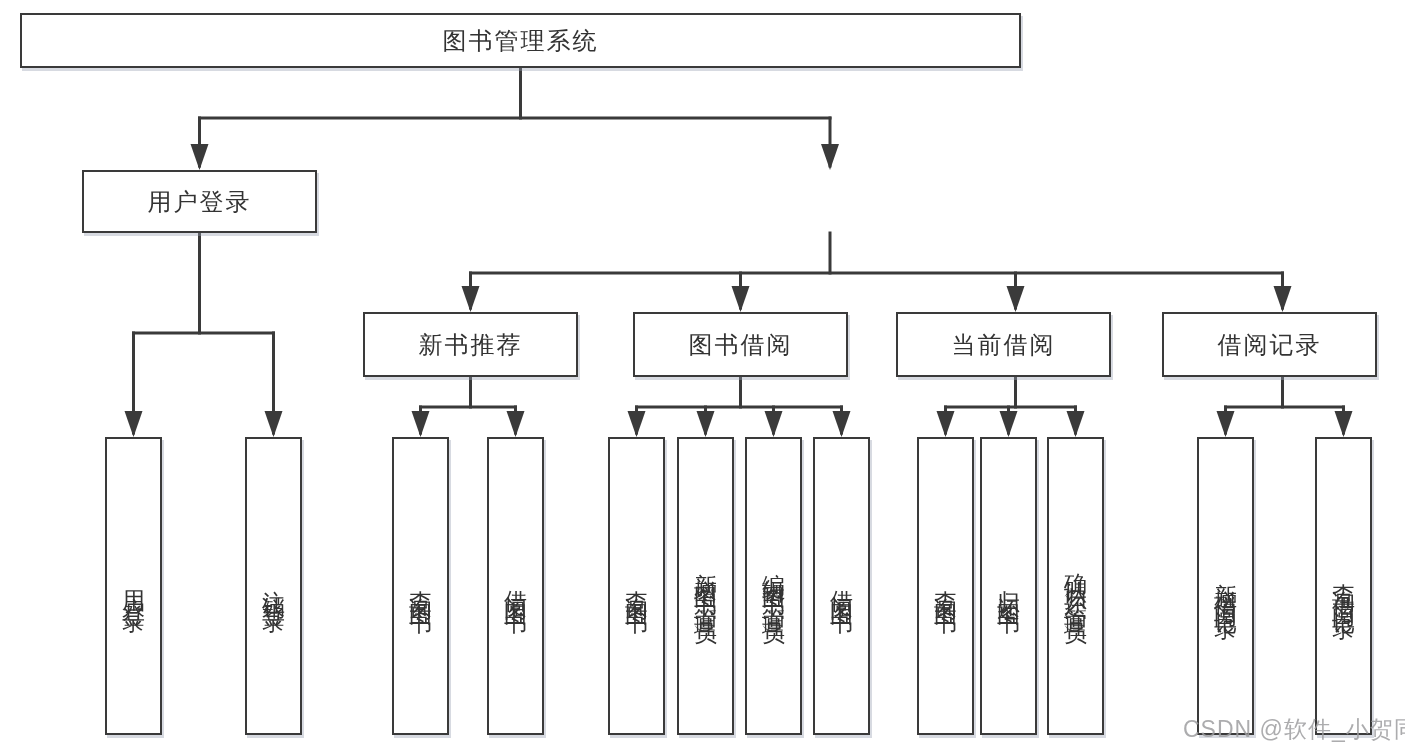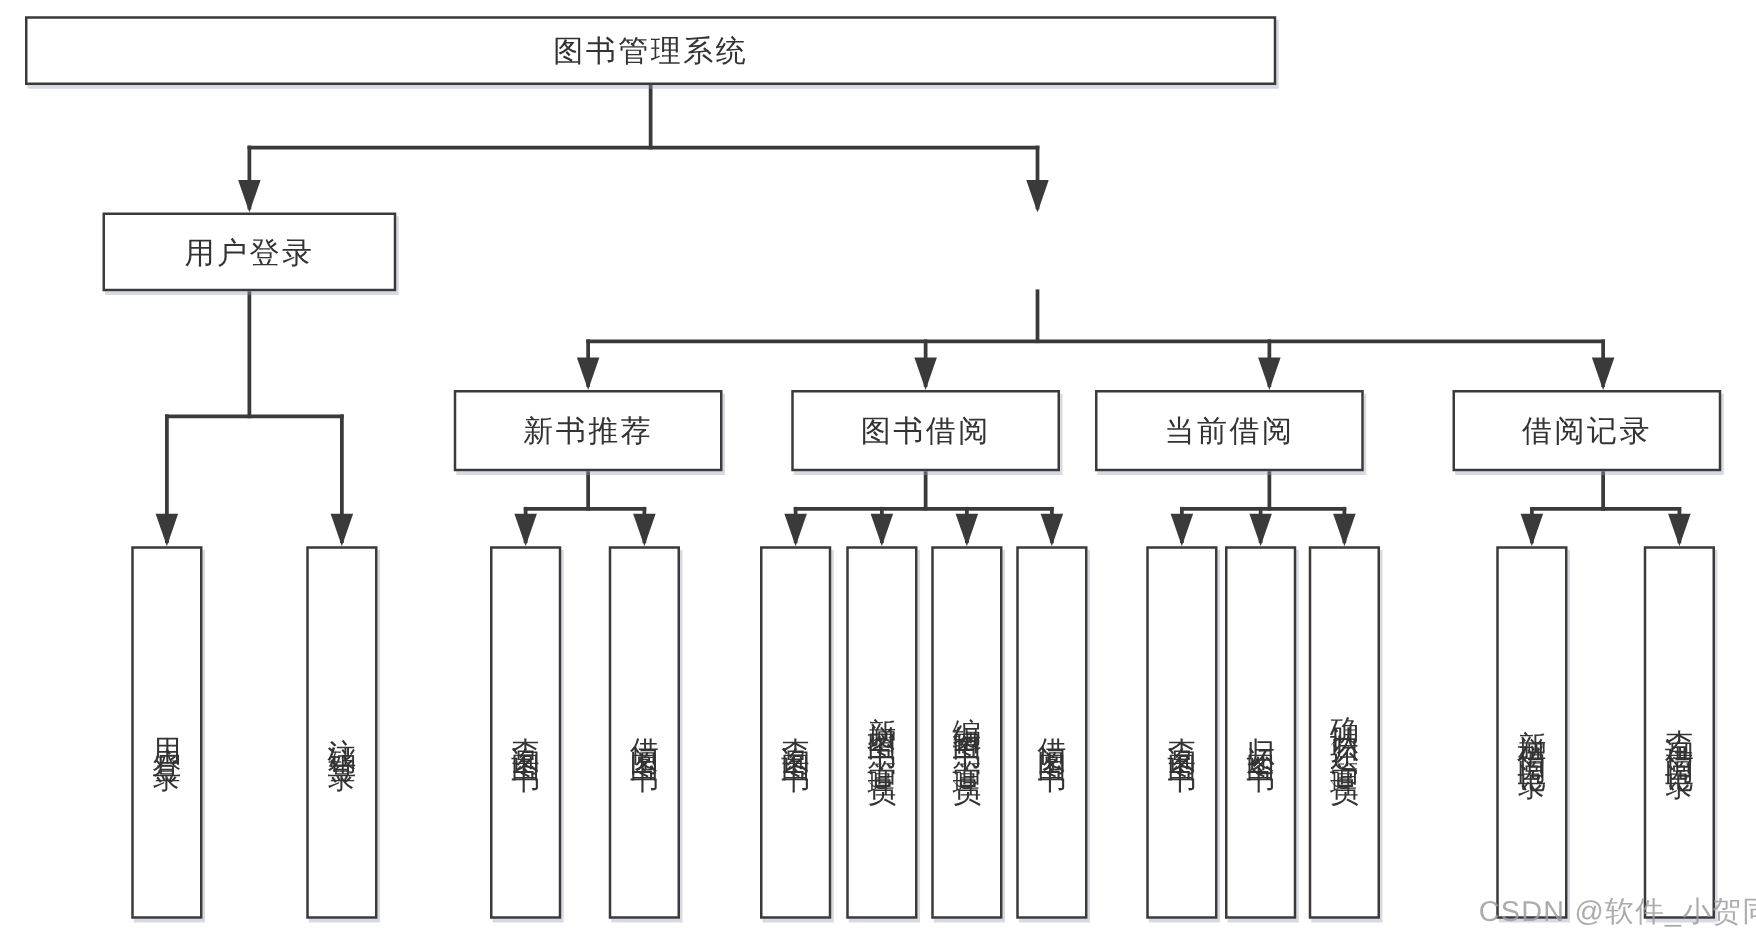--- a/index.html
+++ b/index.html
@@ -31,21 +31,21 @@
   }
   
   .n-root{left:20px;top:13px;width:1001px;height:55px;}
   
   .n-userlogin{left:82px;top:170px;width:235px;height:63px;}
   .n-bookmgmt{left:712px;top:170px;width:236px;height:63px;}
   
   .lv2{top:312px;width:215px;height:65px;}
   .n-newbook{left:363px;}
   .n-bookborrow{left:633px;font-family:Liberation Mono, monospace;}
-  .n-currentborrow{left:876px;}
+  .n-currentborrow{left:896px;}
   .n-borrowrecord{left:1162px;}
   
   .leaf{top:437px;width:57px;height:298px;}
   .p1{left:105px;} .p2{left:245px;}
   .p3{left:392px;} .p4{left:487px;}
   .p5{left:608px;} .p6{left:677px;} .p7{left:745px;} .p8{left:813px;}
   .p9{left:917px;} .p10{left:980px;} .p11{left:1047px;}
   .p12{left:1197px;} .p13{left:1315px;}
   .watermark{
     position:absolute;

